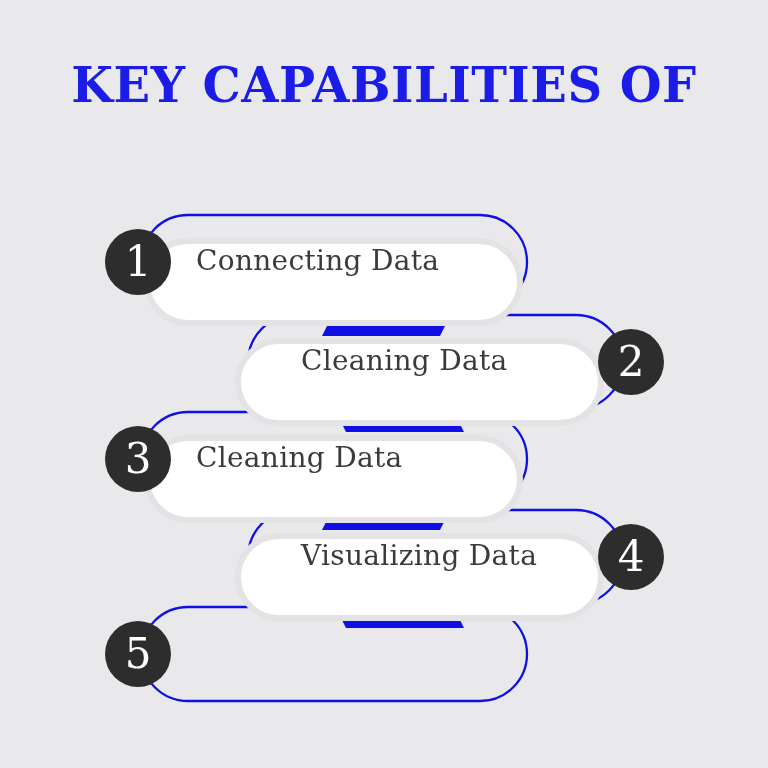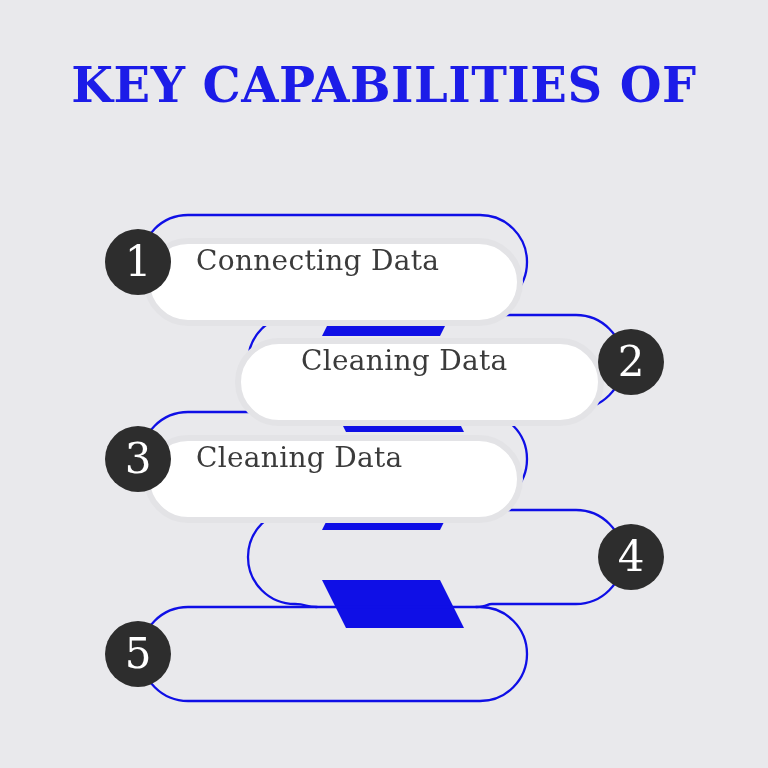--- a/index.html
+++ b/index.html
@@ -81,20 +81,23 @@
 
   <div class="pill odd r1">
     <span class="pill-label">Connecting Data</span>
   </div>
   <div class="pill even r2">
     <span class="pill-label">Cleaning Data</span>
   </div>
   <div class="pill odd r3">
     <span class="pill-label">Cleaning Data</span>
   </div>
+  <div class="pill even r4">
+    <span class="pill-label">Visualizing Data</span>
+  </div>
 
   <div class="badge left b1">
     <span>1</span>
   </div>
   <div class="badge right b2">
     <span>2</span>
   </div>
   <div class="badge left b3">
     <span>3</span>
   </div>

